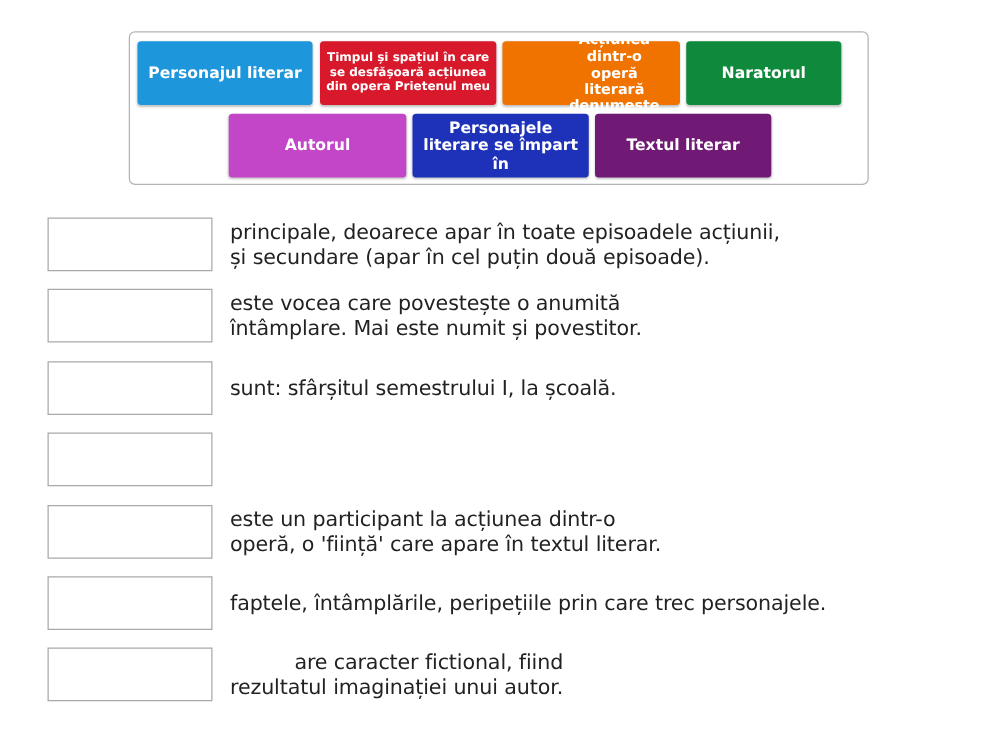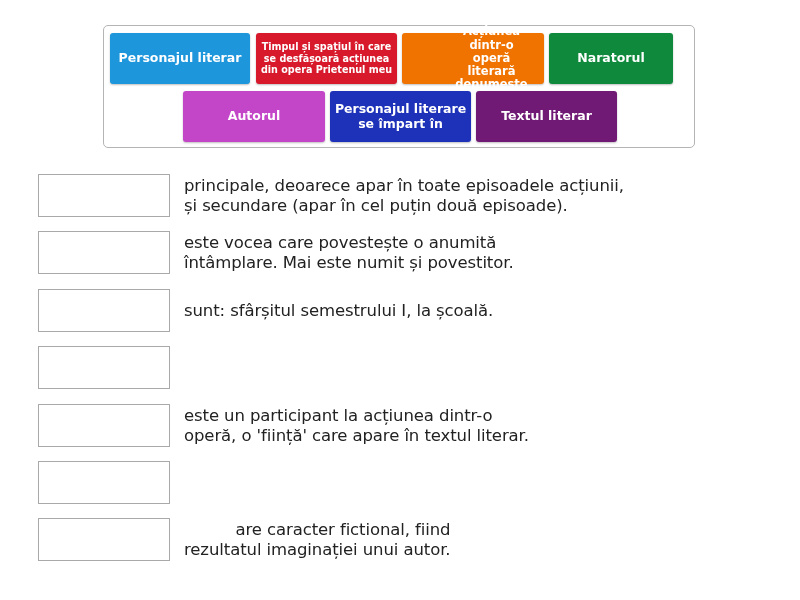--- a/index.html
+++ b/index.html
@@ -53,21 +53,21 @@
   <span class="lbl" style="padding:0 10px;">Acțiunea dintr-o operă literară denumește</span>
 </div>
 <div class="tile t-md" style="left:549px; top:33px; width:124px; height:51px; background:#0f8a3c;">
   <span class="lbl">Naratorul</span>
 </div>
 
 <div class="tile t-md" style="left:183px; top:91px; width:142px; height:51px; background:#c345c8;">
   <span class="lbl">Autorul</span>
 </div>
 <div class="tile t-md" style="left:330px; top:91px; width:141px; height:51px; background:#1e32b9;">
-  <span class="lbl">Personajul literare se împart în</span>
+  <span class="lbl">Personajele literare se împart în</span>
 </div>
 <div class="tile t-md" style="left:476px; top:91px; width:141px; height:51px; background:#701a75;">
   <span class="lbl">Textul literar</span>
 </div>
 
 <div class="row" style="top:174px;padding-left:38px;">
   <div class="slot"></div>
   <div class="desc">principale, deoarece apar în toate episoadele acțiunii,
 și secundare (apar în cel puțin două episoade).</div>
 </div>
@@ -83,18 +83,19 @@
 <div class="row" style="top:346px;">
   <div class="slot"></div>
 </div>
 <div class="row" style="top:404px;">
   <div class="slot"></div>
   <div class="desc">este un participant la acțiunea dintr-o
 operă, o 'ființă' care apare în textul literar.</div>
 </div>
 <div class="row" style="top:461px;">
   <div class="slot"></div>
+  <div class="desc">faptele, întâmplările, peripețiile prin care trec personajele.</div>
 </div>
 <div class="row" style="top:518px;text-align:right;">
   <div class="slot"></div>
   <div class="desc">are caracter fictional, fiind
 rezultatul imaginației unui autor.</div>
 </div>
 
 </body></html>

